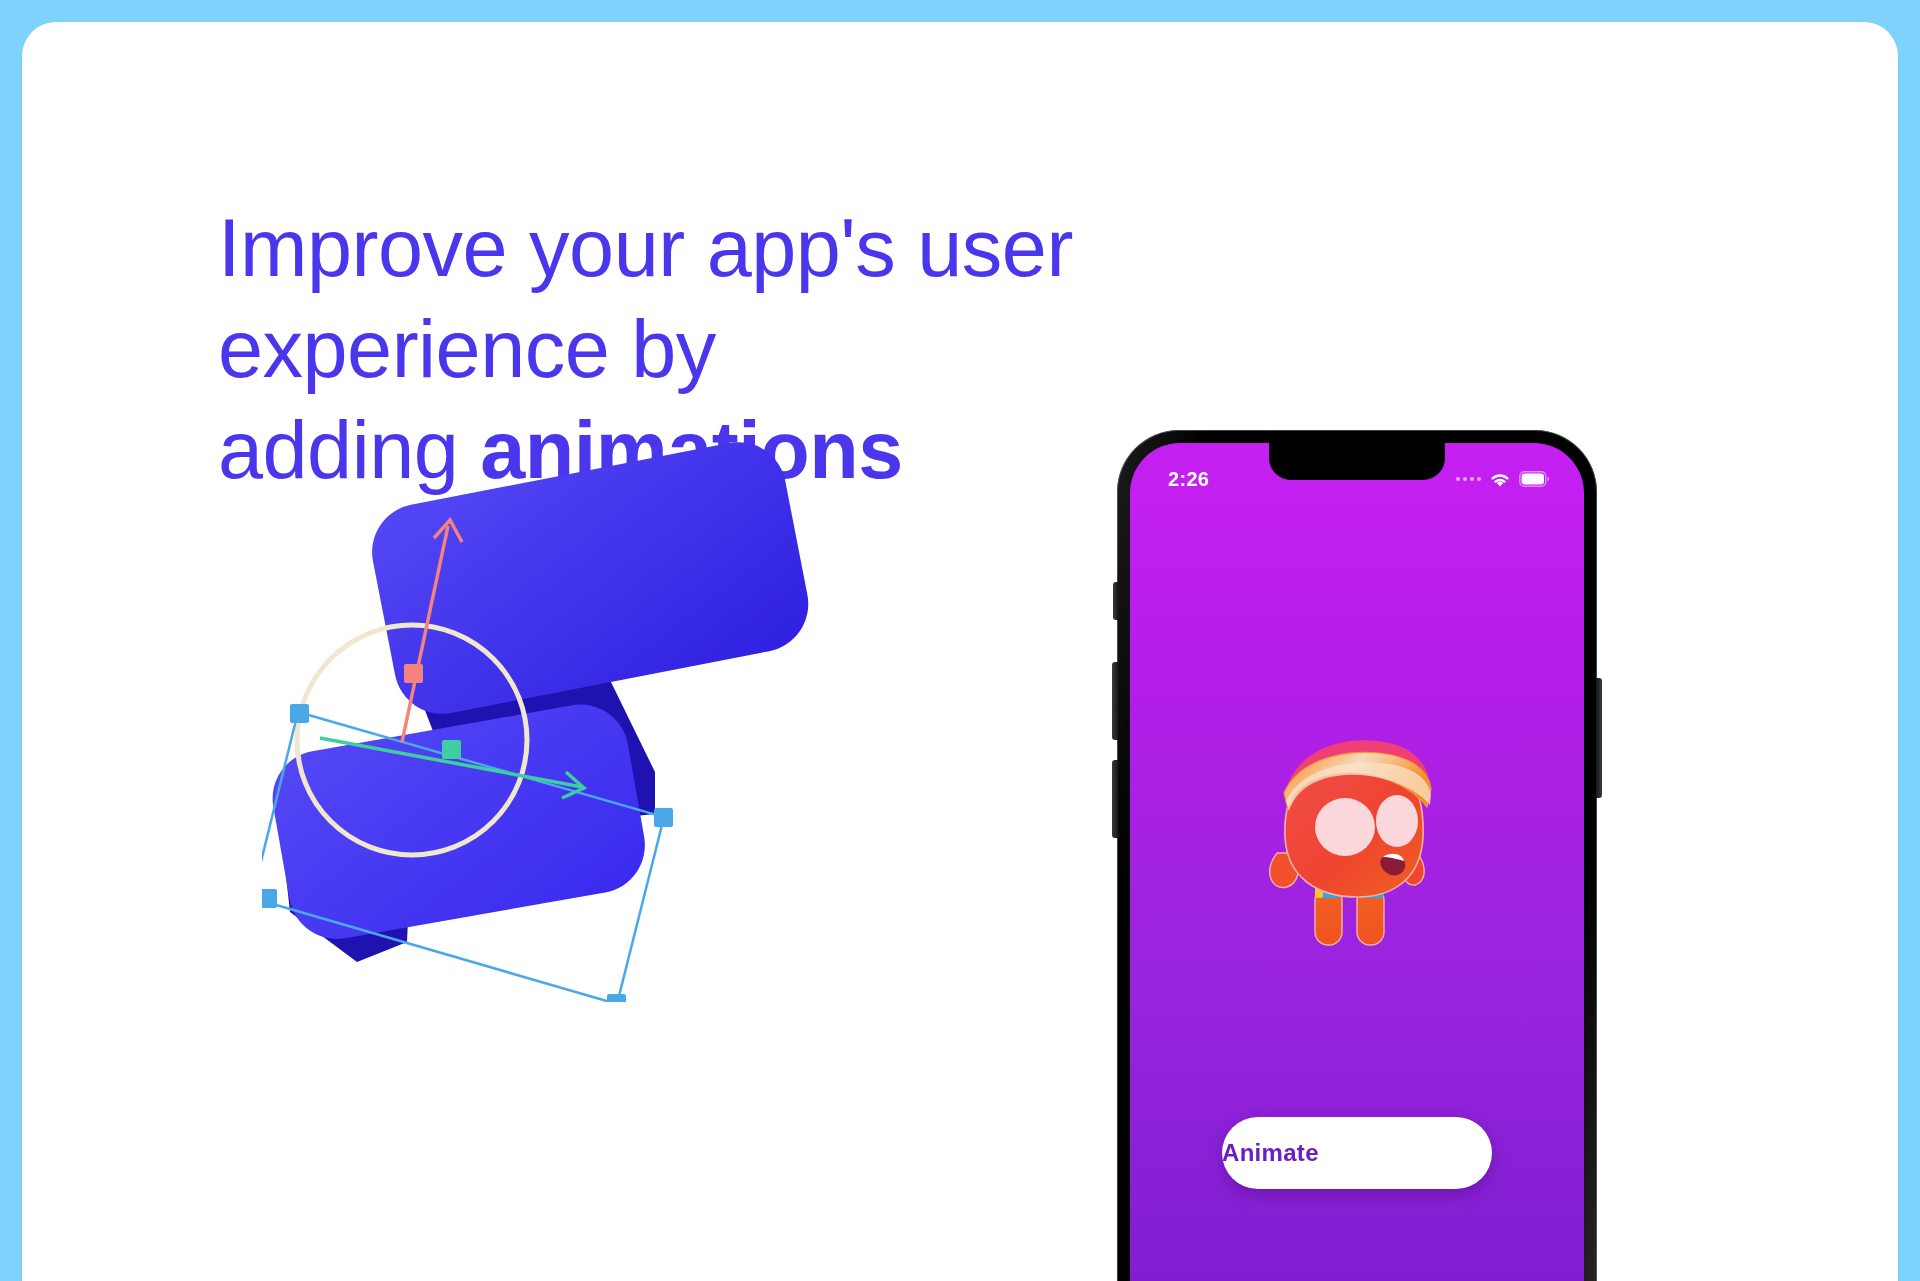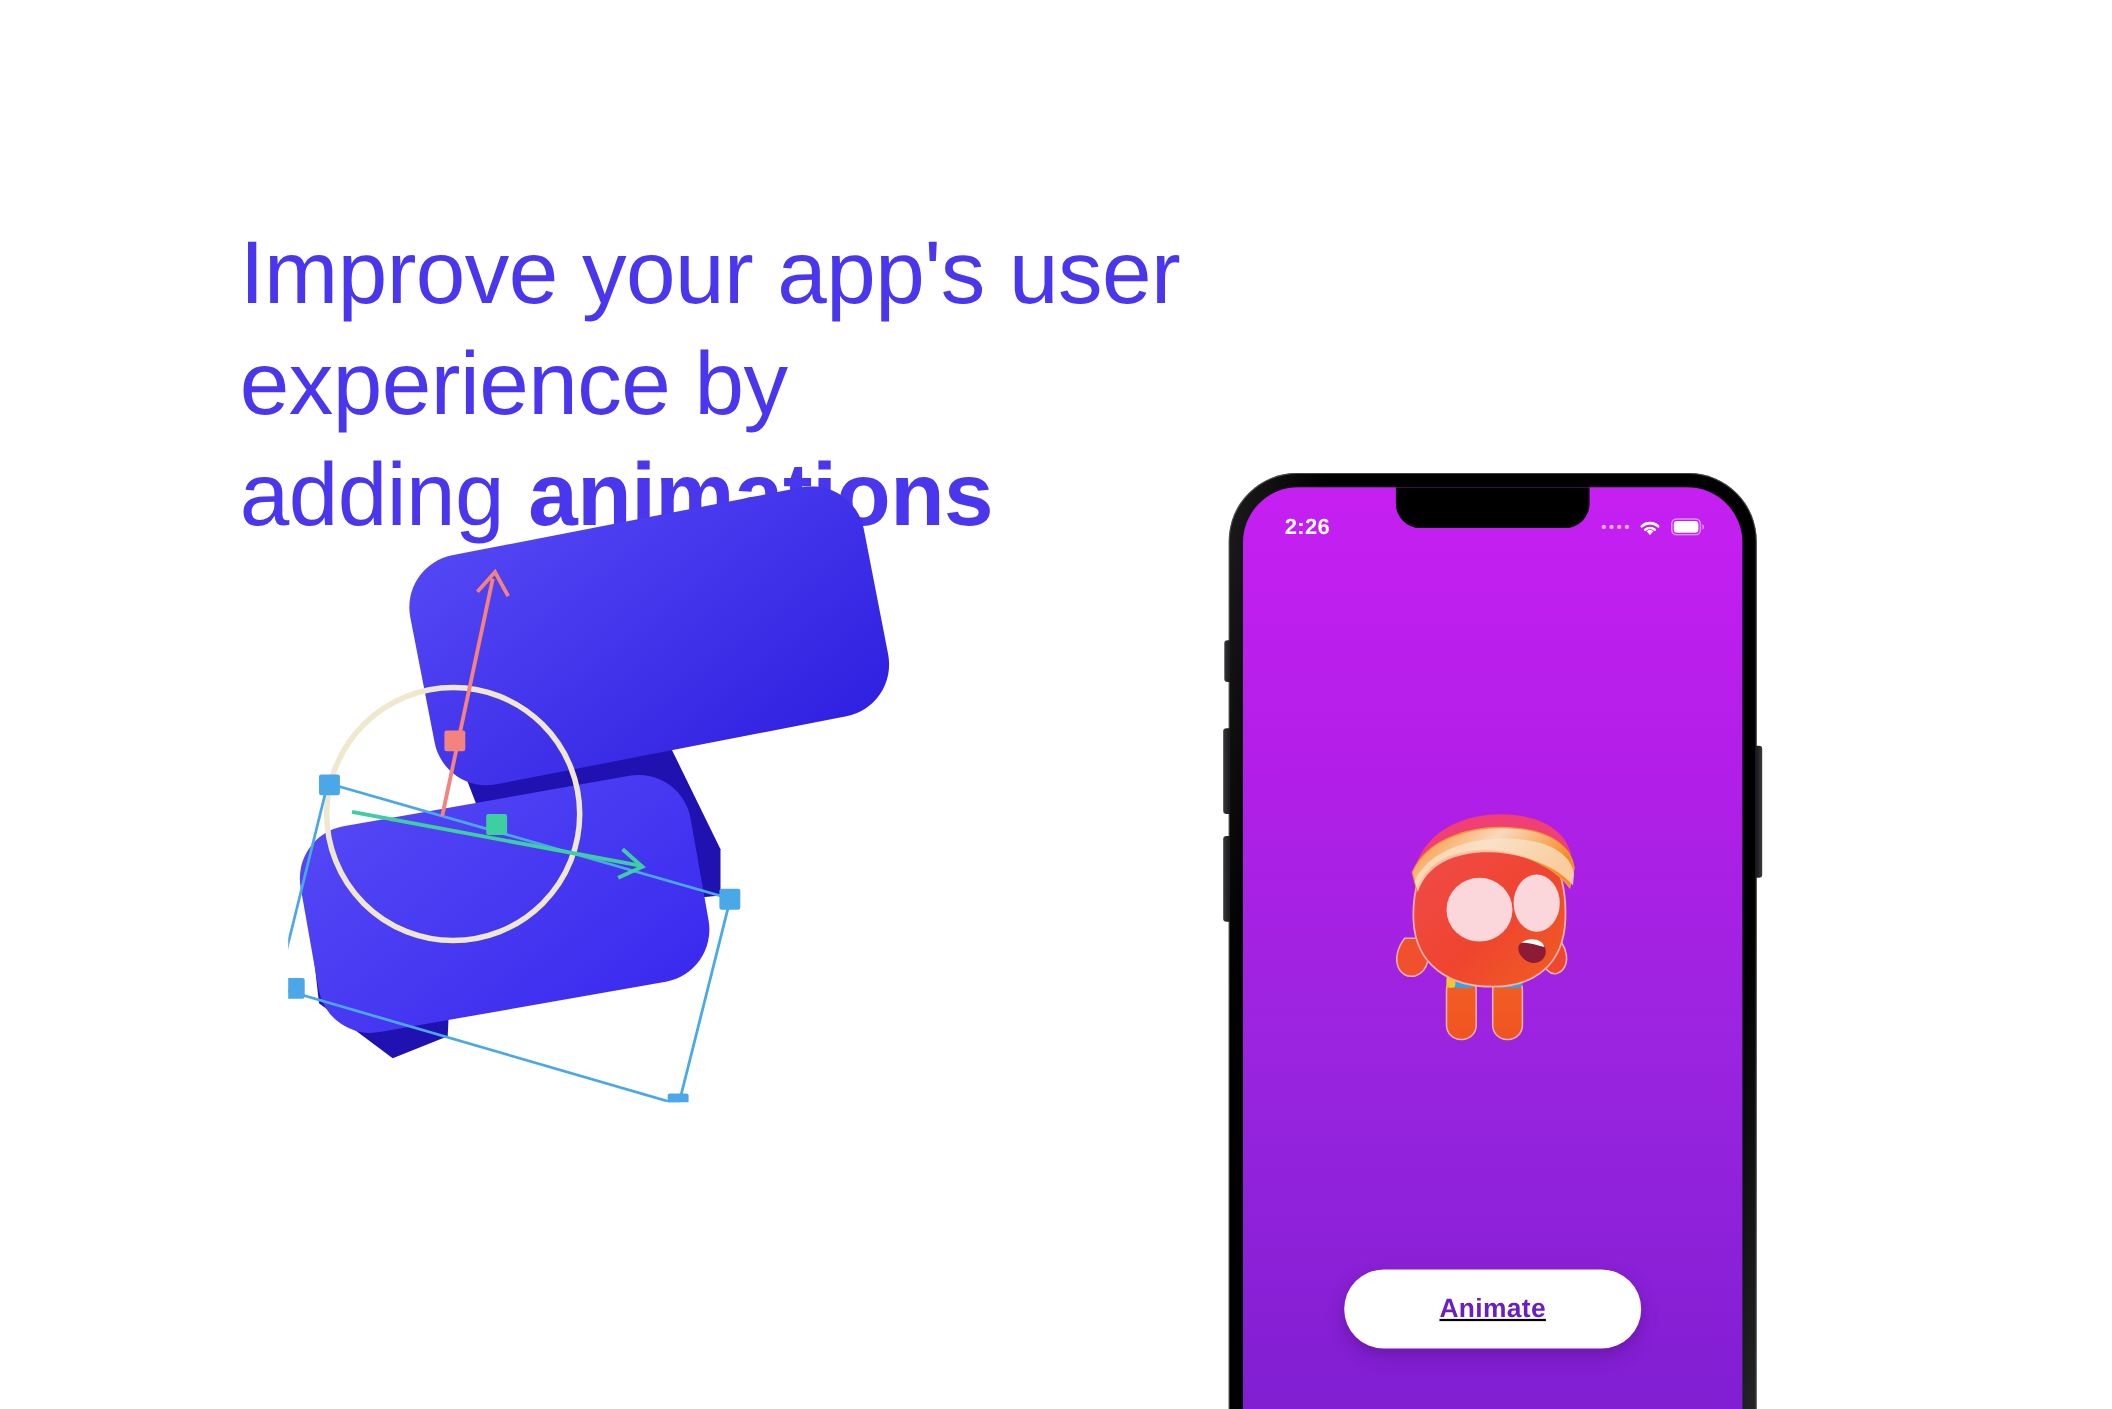--- a/index.html
+++ b/index.html
@@ -10,21 +10,21 @@
     background:#000000;
     font-family:"Liberation Sans", sans-serif;
     overflow:hidden;
   }
 
   
   #frame {
     position:relative;
     width:1920px;
     height:1281px;
-    background:#ffffff;
+    background:#7dd3fc;
   }
 
   #card {
     position:absolute;
     left:22px;
     top:22px;
     width:1876px;
     height:1259px;
     background:#ffffff;
     border-radius:34px 34px 0 0;
@@ -141,32 +141,31 @@
     width:200px;
     height:220px;
   }
   .character svg { display:block; width:100%; height:100%; }
 
   
   .animate-btn {
     position:absolute;
     left:50%;
     transform:translateX(-50%);
-    top:711px;
+    top:674px;
     width:270px;
     height:72px;
     background:#ffffff;
     border-radius:36px;
     display:flex;
     align-items:center;
-    justify-content:center;
+    justify-content:flex-start;
     box-shadow:0 6px 16px rgba(40,0,70,0.28);
     cursor:pointer;
     border:none;
-    text-decoration:underline;
   }
   .animate-btn span {
     color:#6a1fbe;
     font-size:24px;
     font-weight:700;
     letter-spacing:0.3px;
   }
 </style>
 </head>
 <body>

